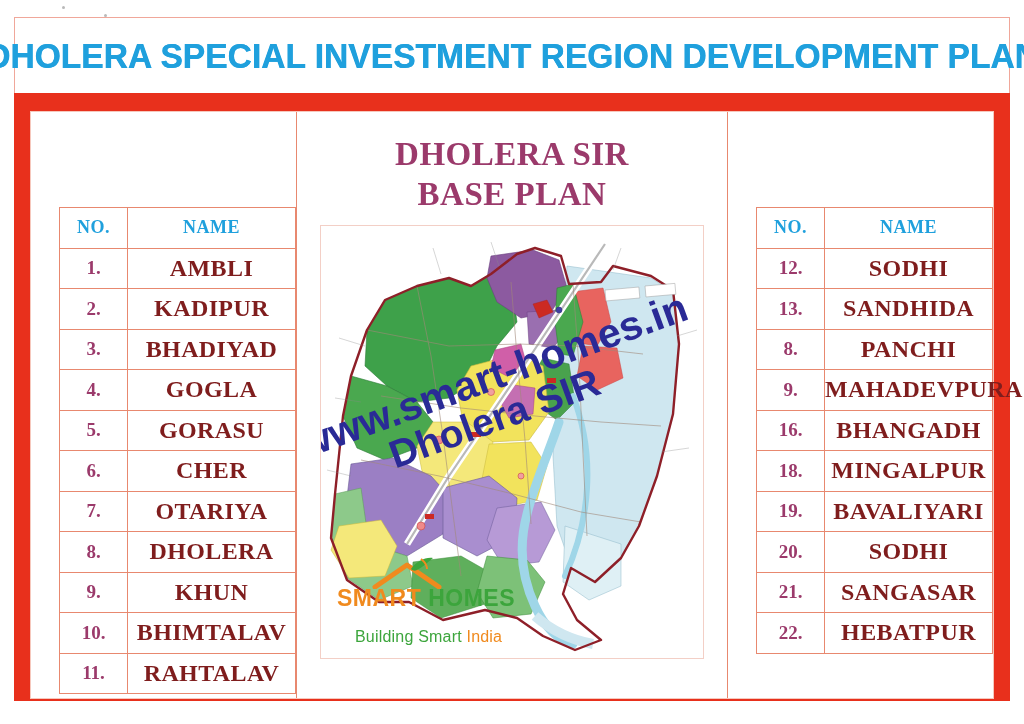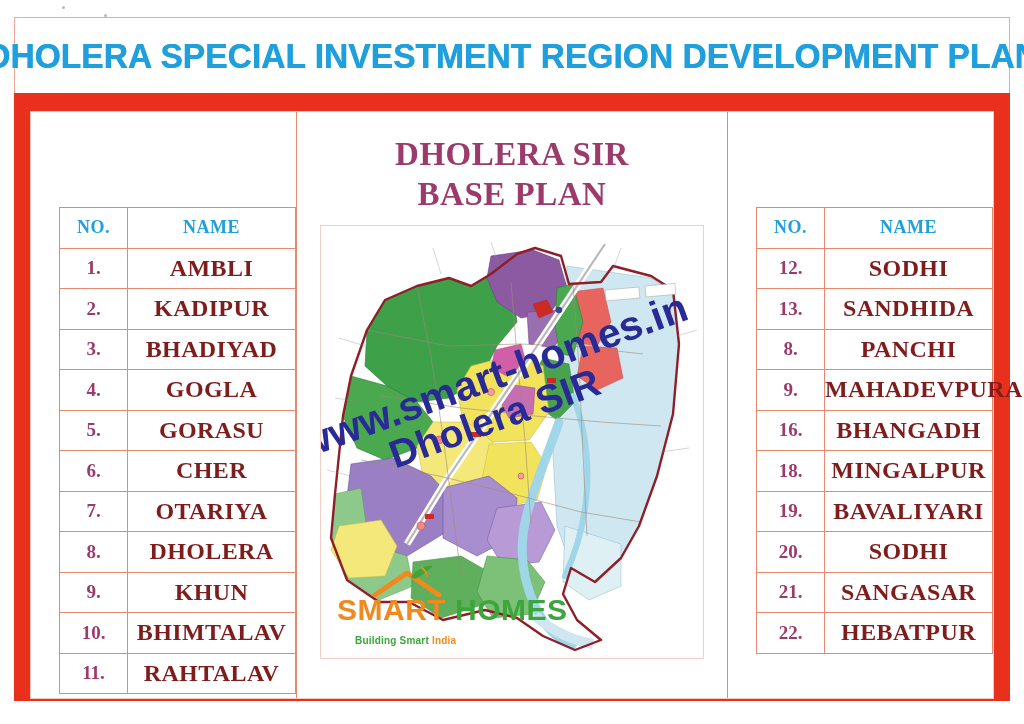--- a/index.html
+++ b/index.html
@@ -125,25 +125,25 @@
   .wm1{font-size:41px;line-height:1.0;white-space:nowrap;}
   .wm2{font-size:39px;line-height:1.05;margin-left:82px;white-space:nowrap;}
 
   
   .logo{
     position:absolute;left:16px;bottom:12px;
     z-index:6;
     font-family:"Liberation Sans", sans-serif;
   }
   .logo-mark{position:relative;height:30px;width:150px;}
-  .logo-word{font-size:30px;font-weight:bold;letter-spacing:0.5px;line-height:1;}
+  .logo-word{font-size:23px;font-weight:bold;letter-spacing:0.5px;line-height:1;}
   .w-smart{color:#f08a1e;}
   .w-homes{color:#3ca53c;}
   .logo-tag{
-    font-size:10px;font-weight:bold;margin-top:10px;margin-left:18px;letter-spacing:0.2px;
+    font-size:16px;font-weight:normal;margin-top:18px;margin-left:18px;letter-spacing:0.2px;
   }
   .t-green{color:#3ca53c;}
   .t-orange{color:#f08a1e;}
   .speck{position:absolute;width:3px;height:3px;background:#b9b9b9;border-radius:50%;}
 </style>
 </head>
 <body>
 
 <div class="page">
 

